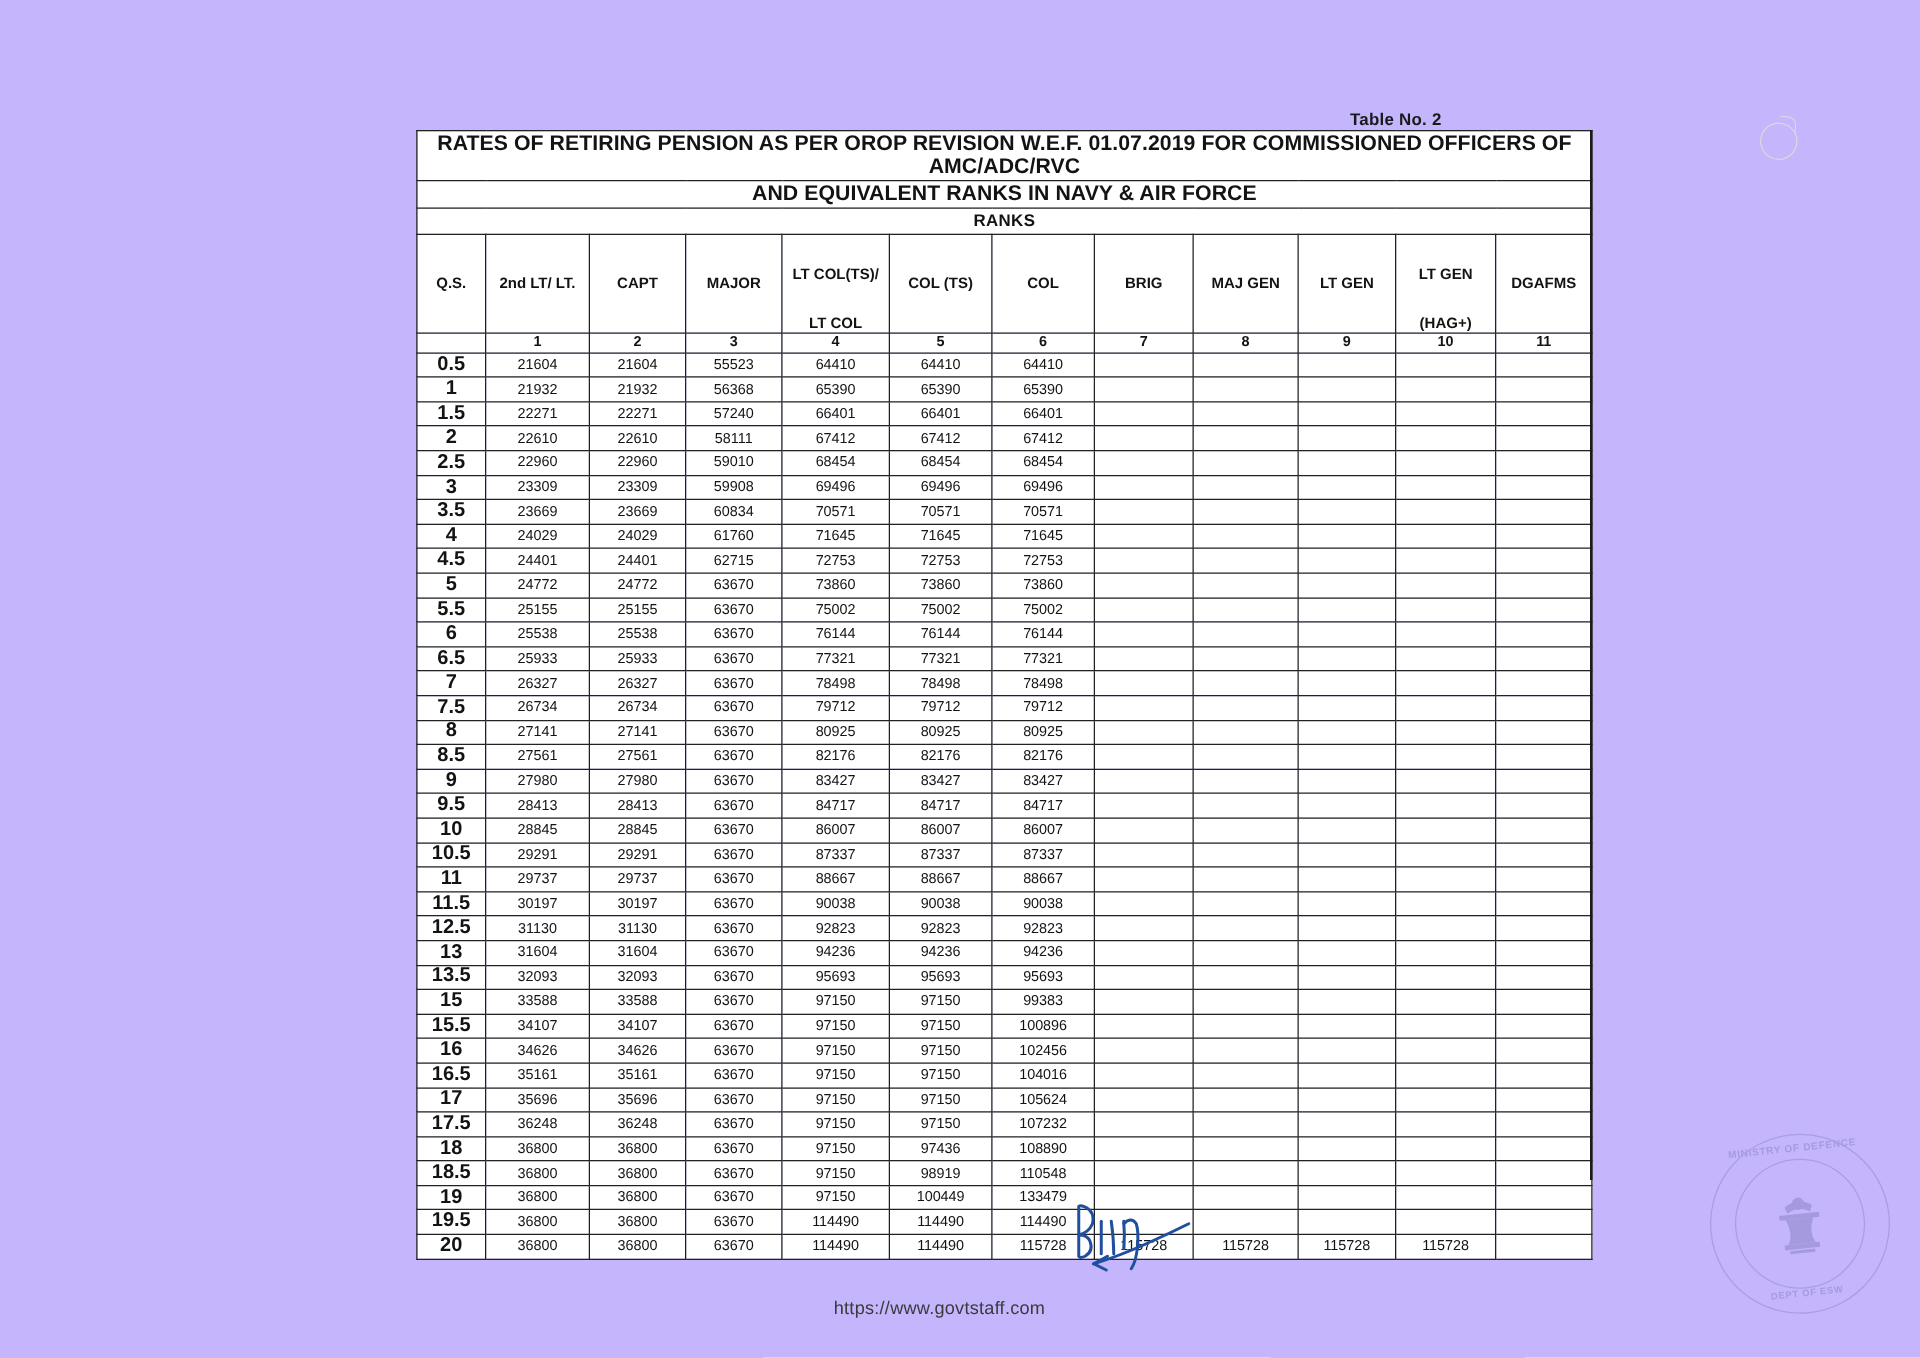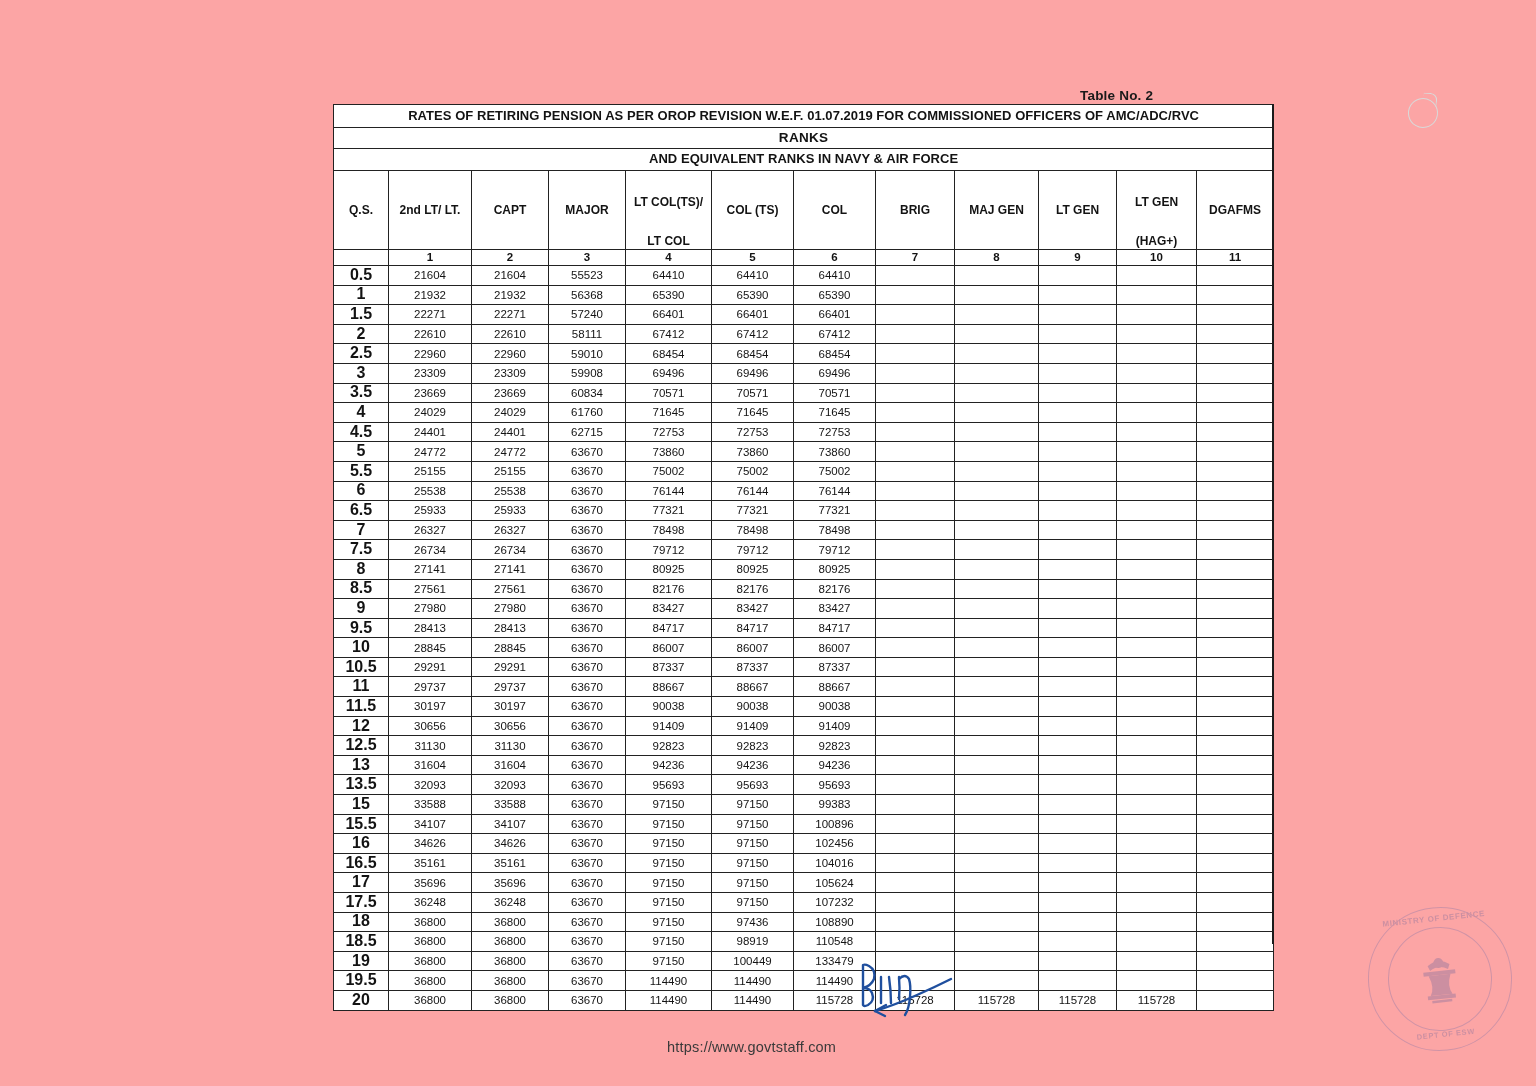--- a/index.html
+++ b/index.html
@@ -13,21 +13,21 @@
     background: #ffffff;
     font-family: "Liberation Sans", sans-serif;
     color: #111111;
     position: relative;
     overflow: hidden;
   }
 
   .page {
     position: absolute;
     inset: 0;
-    background: #fca5a5;
+    background: #c4b5fd;
   }
 
   
   .pencil-mark {
     position: absolute;
     left: 1408px;
     top: 98px;
     width: 28px;
     height: 28px;
     border: 1.6px solid #d9d9d9;
@@ -76,21 +76,21 @@
     border: 1px solid #222;
     padding: 0;
     text-align: center;
     vertical-align: middle;
     background: #fff;
     line-height: 1.05;
   }
 
   .title-cell {
     font-weight: bold;
-    font-size: 13px;
+    font-size: 17px;
     height: 19px;
     letter-spacing: .05px;
     padding: 1px 2px 2px 2px !important;
     margin-top: 13px;
   }
   .title-cell.line2 { height: 18px; }
 
   .ranks-cell {
     font-weight: bold;
     font-size: 13.5px;
@@ -230,24 +230,24 @@
         <col style="width:84px">
         <col style="width:78px">
         <col style="width:80px">
         <col style="width:77px">
       </colgroup>
       <thead>
         <tr>
           <td class="title-cell" colspan="12">RATES OF RETIRING PENSION AS PER OROP REVISION W.E.F. 01.07.2019 FOR COMMISSIONED OFFICERS OF AMC/ADC/RVC</td>
         </tr>
         <tr>
-          <td class="ranks-cell" colspan="12">RANKS</td>
+          <td class="title-cell line2" colspan="12">AND EQUIVALENT RANKS IN NAVY &amp; AIR FORCE</td>
         </tr>
         <tr>
-          <td class="title-cell line2" colspan="12">AND EQUIVALENT RANKS IN NAVY &amp; AIR FORCE</td>
+          <td class="ranks-cell" colspan="12">RANKS</td>
         </tr>
         <tr>
           <th class="colhead">Q.S.</th>
           <th class="colhead">2nd LT/ LT.</th>
           <th class="colhead">CAPT</th>
           <th class="colhead">MAJOR</th>
           <th class="colhead">
             <span class="two-line">LT COL(TS)/</span>
             <span class="two-line">LT COL</span>
           </th>
@@ -594,34 +594,20 @@
             <td class="val">90038</td>
             <td class="val">90038</td>
             <td class="val">90038</td>
             <td class="blank"></td>
             <td class="blank"></td>
             <td class="blank"></td>
             <td class="blank"></td>
             <td class="dgafms-blank"></td>
           </tr>
           <tr>
-            <td class="qs">12</td>
-            <td class="val">30656</td>
-            <td class="val">30656</td>
-            <td class="val">63670</td>
-            <td class="val">91409</td>
-            <td class="val">91409</td>
-            <td class="val">91409</td>
-            <td class="blank"></td>
-            <td class="blank"></td>
-            <td class="blank"></td>
-            <td class="blank"></td>
-            <td class="dgafms-blank"></td>
-          </tr>
-          <tr>
             <td class="qs">12.5</td>
             <td class="val">31130</td>
             <td class="val">31130</td>
             <td class="val">63670</td>
             <td class="val">92823</td>
             <td class="val">92823</td>
             <td class="val">92823</td>
             <td class="blank"></td>
             <td class="blank"></td>
             <td class="blank"></td>

